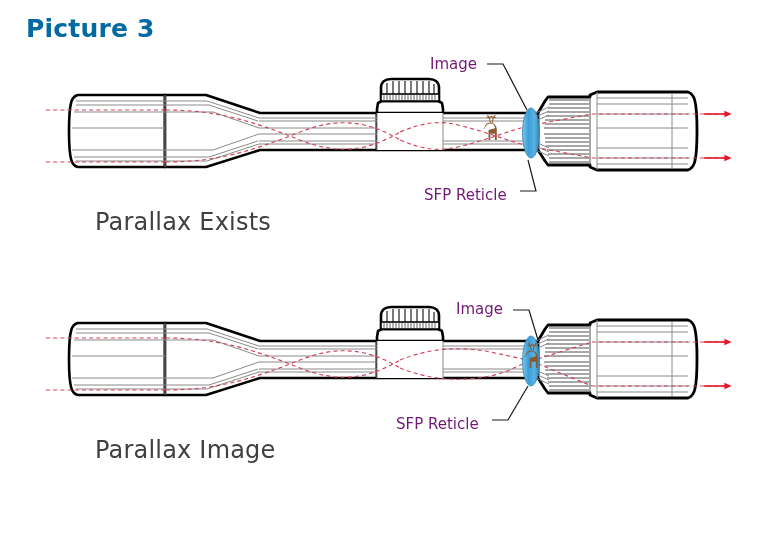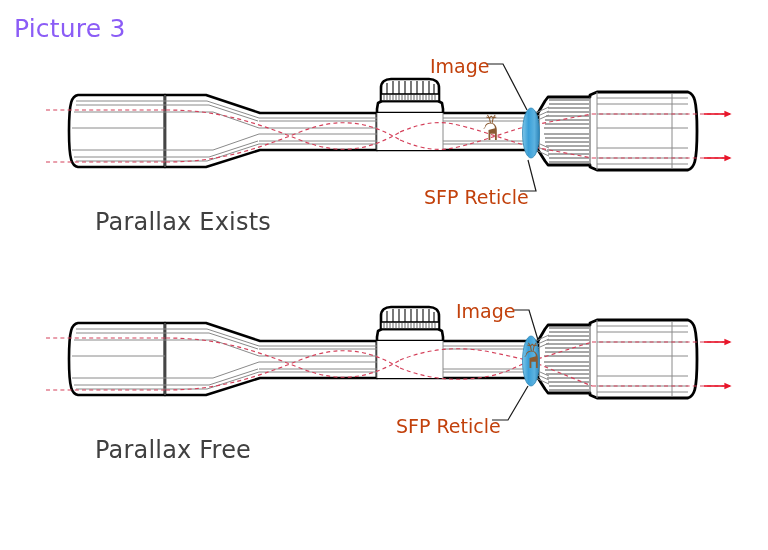--- a/index.html
+++ b/index.html
@@ -10,41 +10,41 @@
   body {
     width: 768px;
     height: 550px;
     position: relative;
     overflow: hidden;
     font-family: "DejaVu Sans", "Liberation Sans", sans-serif;
     color: #1a1a1a;
   }
   #page-title {
     position: absolute;
-    left: 14px;
+    left: 26px;
     top: 14px;
     font-size: 25px;
-    font-weight: 400;
+    font-weight: 700;
     letter-spacing: 0.2px;
-    color: #8b5cf6;
+    color: #0369a1;
   }
   .caption {
     position: absolute;
     font-size: 24px;
     font-weight: 400;
     color: #404040;
     letter-spacing: 0.2px;
   }
   #caption-1 { left: 95px; top: 208px; }
   #caption-2 { left: 95px; top: 436px; }
 
   .annot {
     position: absolute;
-    font-size: 19px;
-    color: #c2410c;
+    font-size: 15px;
+    color: #701a75;
     white-space: nowrap;
   }
   #image-label-1 { left: 430px; top: 55px; }
   #reticle-label-1 { left: 424px; top: 186px; }
   #image-label-2 { left: 456px; top: 300px; }
   #reticle-label-2 { left: 396px; top: 415px; }
 
   svg.diagram {
     position: absolute;
     left: 0;
@@ -433,21 +433,21 @@
   </g>
 
   <g stroke="#1a1a1a" stroke-width="1.2" fill="none">
     <path d="M 513,82 L 529,82 L 538,112"></path>
     <path d="M 492,192 L 508,192 L 528,158"></path>
   </g>
 </svg>
 
 <div class="annot" id="image-label-2">Image</div>
 <div class="annot" id="reticle-label-2">SFP Reticle</div>
-<div class="caption" id="caption-2">Parallax Free</div>
+<div class="caption" id="caption-2">Parallax Image</div>
 
 <div id="footer">
 
   
 
   
 
   
 </div>
 

